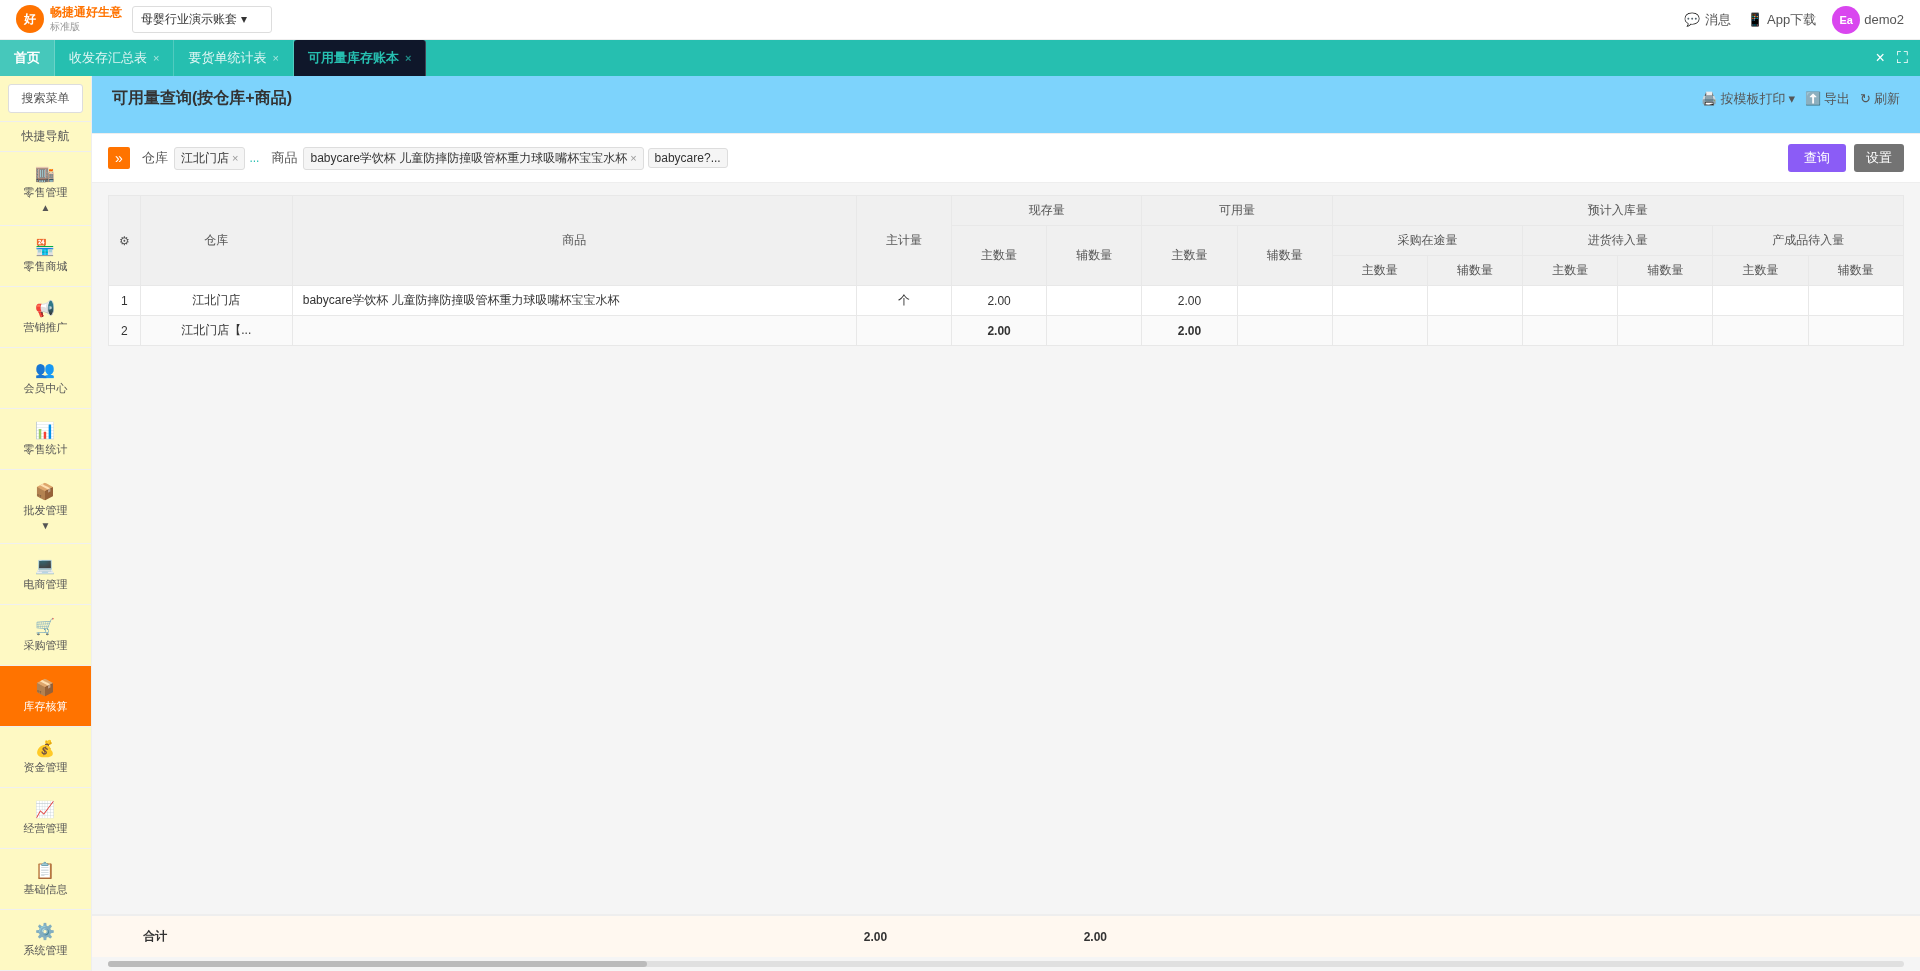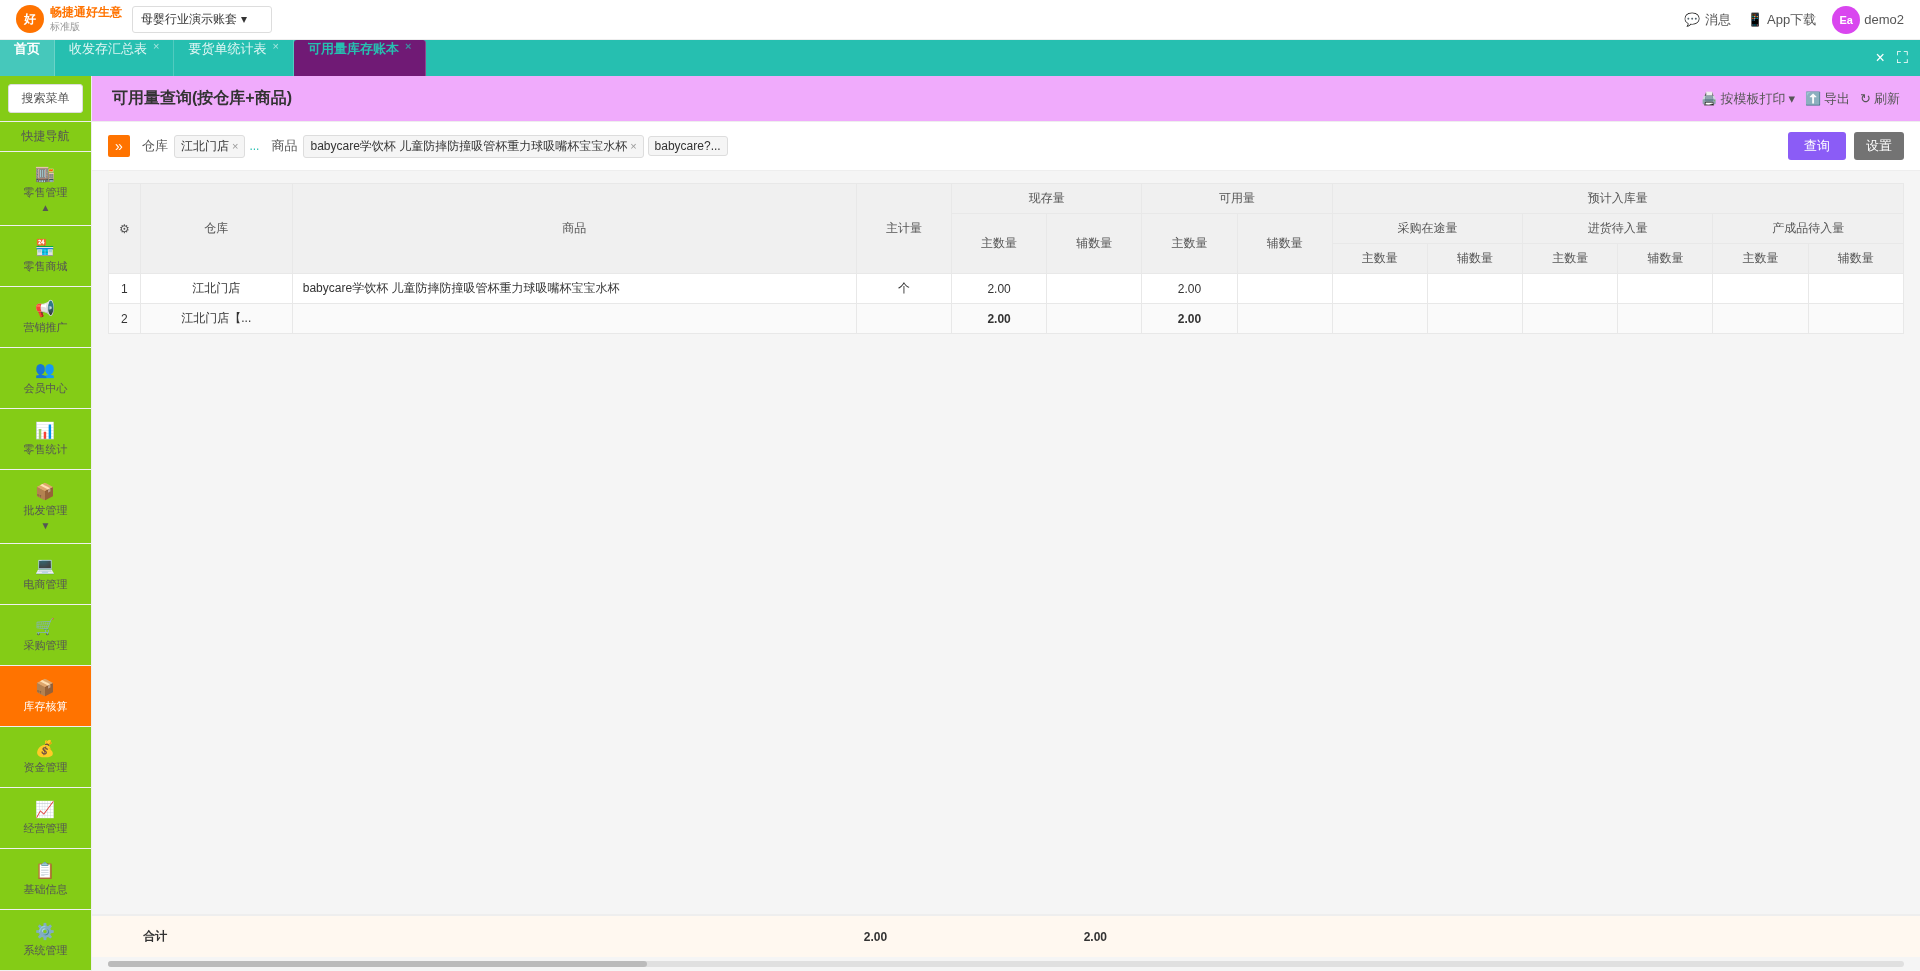--- a/index.html
+++ b/index.html
@@ -29,42 +29,43 @@
     
     .tab-bar {
       height: 36px;
       background: #26bfb0;
       display: flex;
       align-items: stretch;
       flex-shrink: 0;
     }
     .tab-item {
       display: flex;
+      align-items: center;
       padding: 0 14px;
       font-size: 13px;
       cursor: pointer;
       gap: 6px;
       color: rgba(255,255,255,0.85);
       border-right: 1px solid rgba(255,255,255,0.2);
       white-space: nowrap;
     }
     .tab-item.home { background: rgba(255,255,255,0.15); color: white; font-weight: bold; }
-    .tab-item.active { background: #701a75; color: #26bfb0; font-weight: bold; border-radius: 3px 3px 0 0; }
+    .tab-item.active { background: #0f172a; color: #26bfb0; font-weight: bold; border-radius: 3px 3px 0 0; }
     .tab-close { font-size: 11px; color: inherit; opacity: 0.7; }
     .tab-bar-spacer { flex: 1; }
     .tab-bar-actions { display: flex; align-items: center; padding: 0 8px; gap: 4px; }
     .tab-bar-btn { color: white; font-size: 16px; cursor: pointer; padding: 2px 4px; }
 
     
     .main-layout { display: flex; flex: 1; overflow: hidden; }
 
     
     .sidebar {
       width: 92px;
-      background: #84cc16;
+      background: #fef9c3;
       border-right: 1px solid #eee;
       display: flex;
       flex-direction: column;
       flex-shrink: 0;
       overflow-y: auto;
     }
     .sidebar-search { padding: 8px; border-bottom: 1px solid #eee; }
     .sidebar-search-btn { width: 100%; padding: 5px; background: #fff; border: 1px solid #ddd; border-radius: 3px; font-size: 12px; color: #555; cursor: pointer; text-align: center; }
     .sidebar-nav-btn { padding: 6px 8px; text-align: center; font-size: 12px; color: #555; cursor: pointer; border-bottom: 1px solid #eee; }
     .sidebar-item {
@@ -81,22 +82,22 @@
     }
     .sidebar-item.active { background: #ff7300; color: white; }
     .sidebar-item-icon { font-size: 16px; }
     .sidebar-item-label { font-size: 11px; }
 
     
     .content-area { flex: 1; display: flex; flex-direction: column; overflow: hidden; background: #f5f5f5; }
 
     
     .page-header {
-      background: #f0abfc;
-      padding: 12px 20px 0;
+      background: #7dd3fc;
+      padding: 12px 20px 12px;
       border-bottom: 1px solid #eee;
       display: flex;
       align-items: center;
       justify-content: space-between;
       flex-shrink: 0;
     }
     .page-title { font-size: 16px; font-weight: bold; color: #333; padding-bottom: 12px; }
     .page-header-actions { display: flex; align-items: center; gap: 10px; padding-bottom: 12px; font-size: 13px; color: #555; }
     .page-header-action { display: flex; align-items: center; gap: 3px; cursor: pointer; }
 

